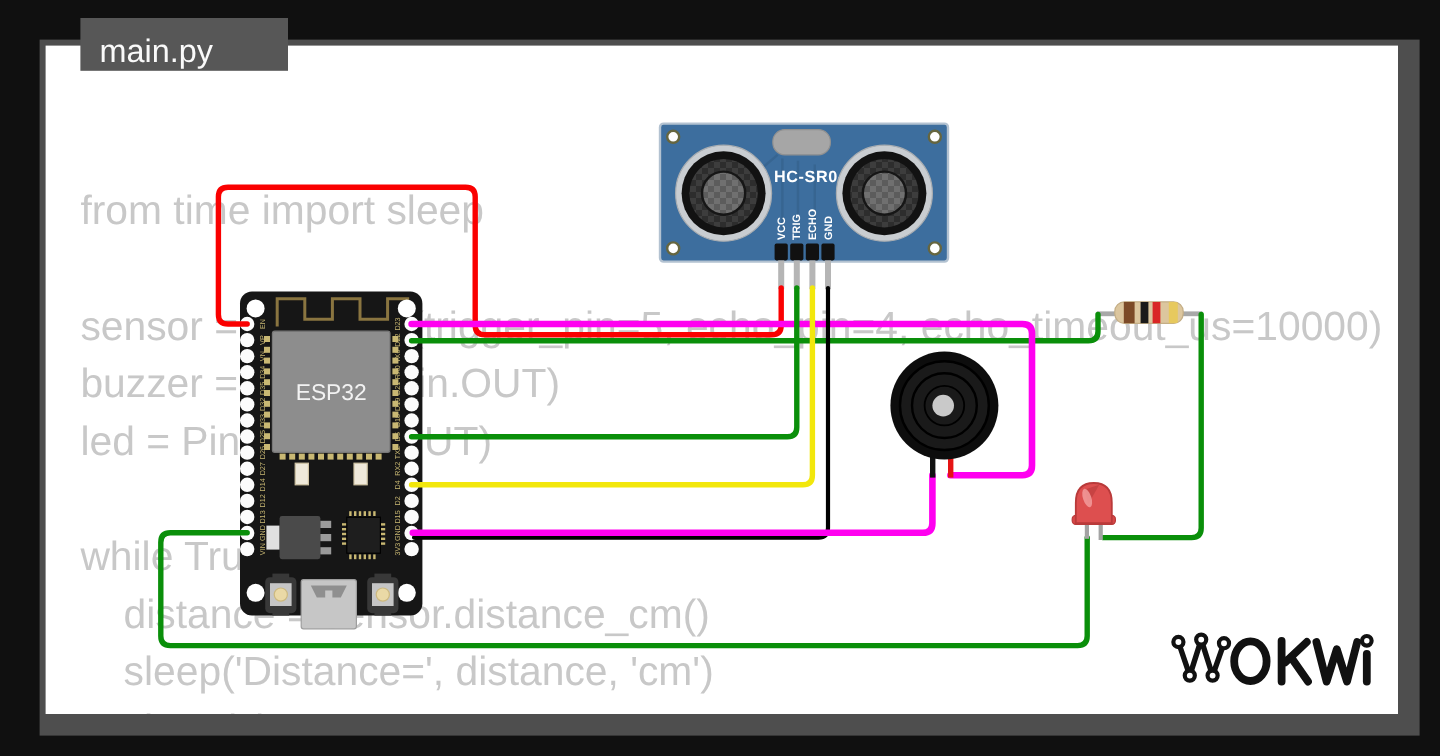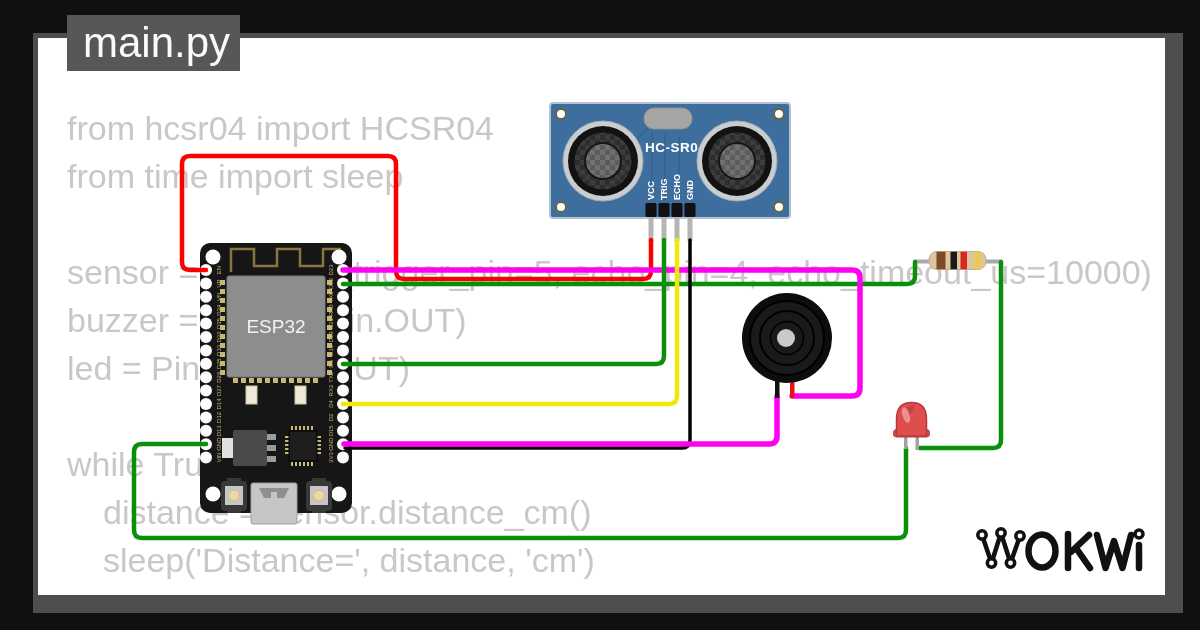--- a/index.html
+++ b/index.html
@@ -1,32 +1,31 @@
 <!DOCTYPE html>
 <html><head>
 <meta charset="utf-8">
 <style>
   html,body{margin:0;padding:0;}
   body{width:1200px;height:630px;position:relative;background:#101010;overflow:hidden;
        font-family:"Liberation Sans", sans-serif;}
   .shadow-frame{position:absolute;left:33px;top:33px;width:1150px;height:580px;background:#4e4e4e;}
   .canvas{position:absolute;left:38px;top:38px;width:1127px;height:557px;background:#ffffff;overflow:hidden;}
-  .tab{position:absolute;left:67px;top:15px;width:173px;height:56px;background:#575757;z-index:30;
-       color:#fafafa;font-size:42px;line-height:56px;padding-left:16px;box-sizing:border-box;}
+  .tab{position:absolute;left:67px;top:15px;width:173px;height:44px;background:#575757;z-index:30;
+       color:#fafafa;font-size:27px;line-height:56px;padding-left:16px;box-sizing:border-box;}
   .code-line{position:absolute;font-size:34px;color:#c8c8c8;white-space:pre;z-index:1;line-height:40px;}
   .circuit-svg{position:absolute;left:0;top:0;z-index:5;}
   .x0{left:29px;} .x1{left:65px;}
 </style>
 </head>
 <body>
 
 <div class="shadow-frame"></div>
 
 <div class="canvas">
-  <div class="code-line x0" style="top:70px">from hcsr04 import HCSR04</div>
   <div class="code-line x0" style="top:118px">from time import sleep</div>
   <div class="code-line x0" style="top:214px">sensor = HCSR04(trigger_pin=5, echo_pin=4, echo_timeout_us=10000)</div>
   <div class="code-line x0" style="top:262px">buzzer = Pin(23, Pin.OUT)</div>
   <div class="code-line x0" style="top:310px">led = Pin(22, Pin.OUT)</div>
   <div class="code-line x0" style="top:406px">while True:</div>
   <div class="code-line x1" style="top:454px">distance = sensor.distance_cm()</div>
   <div class="code-line x1" style="top:502px">sleep('Distance=', distance, 'cm')</div>
   <div class="code-line x1" style="top:550px">sleep(2)</div>
 
   <svg class="circuit-svg" width="1127" height="557" viewBox="38 38 1127 557">

